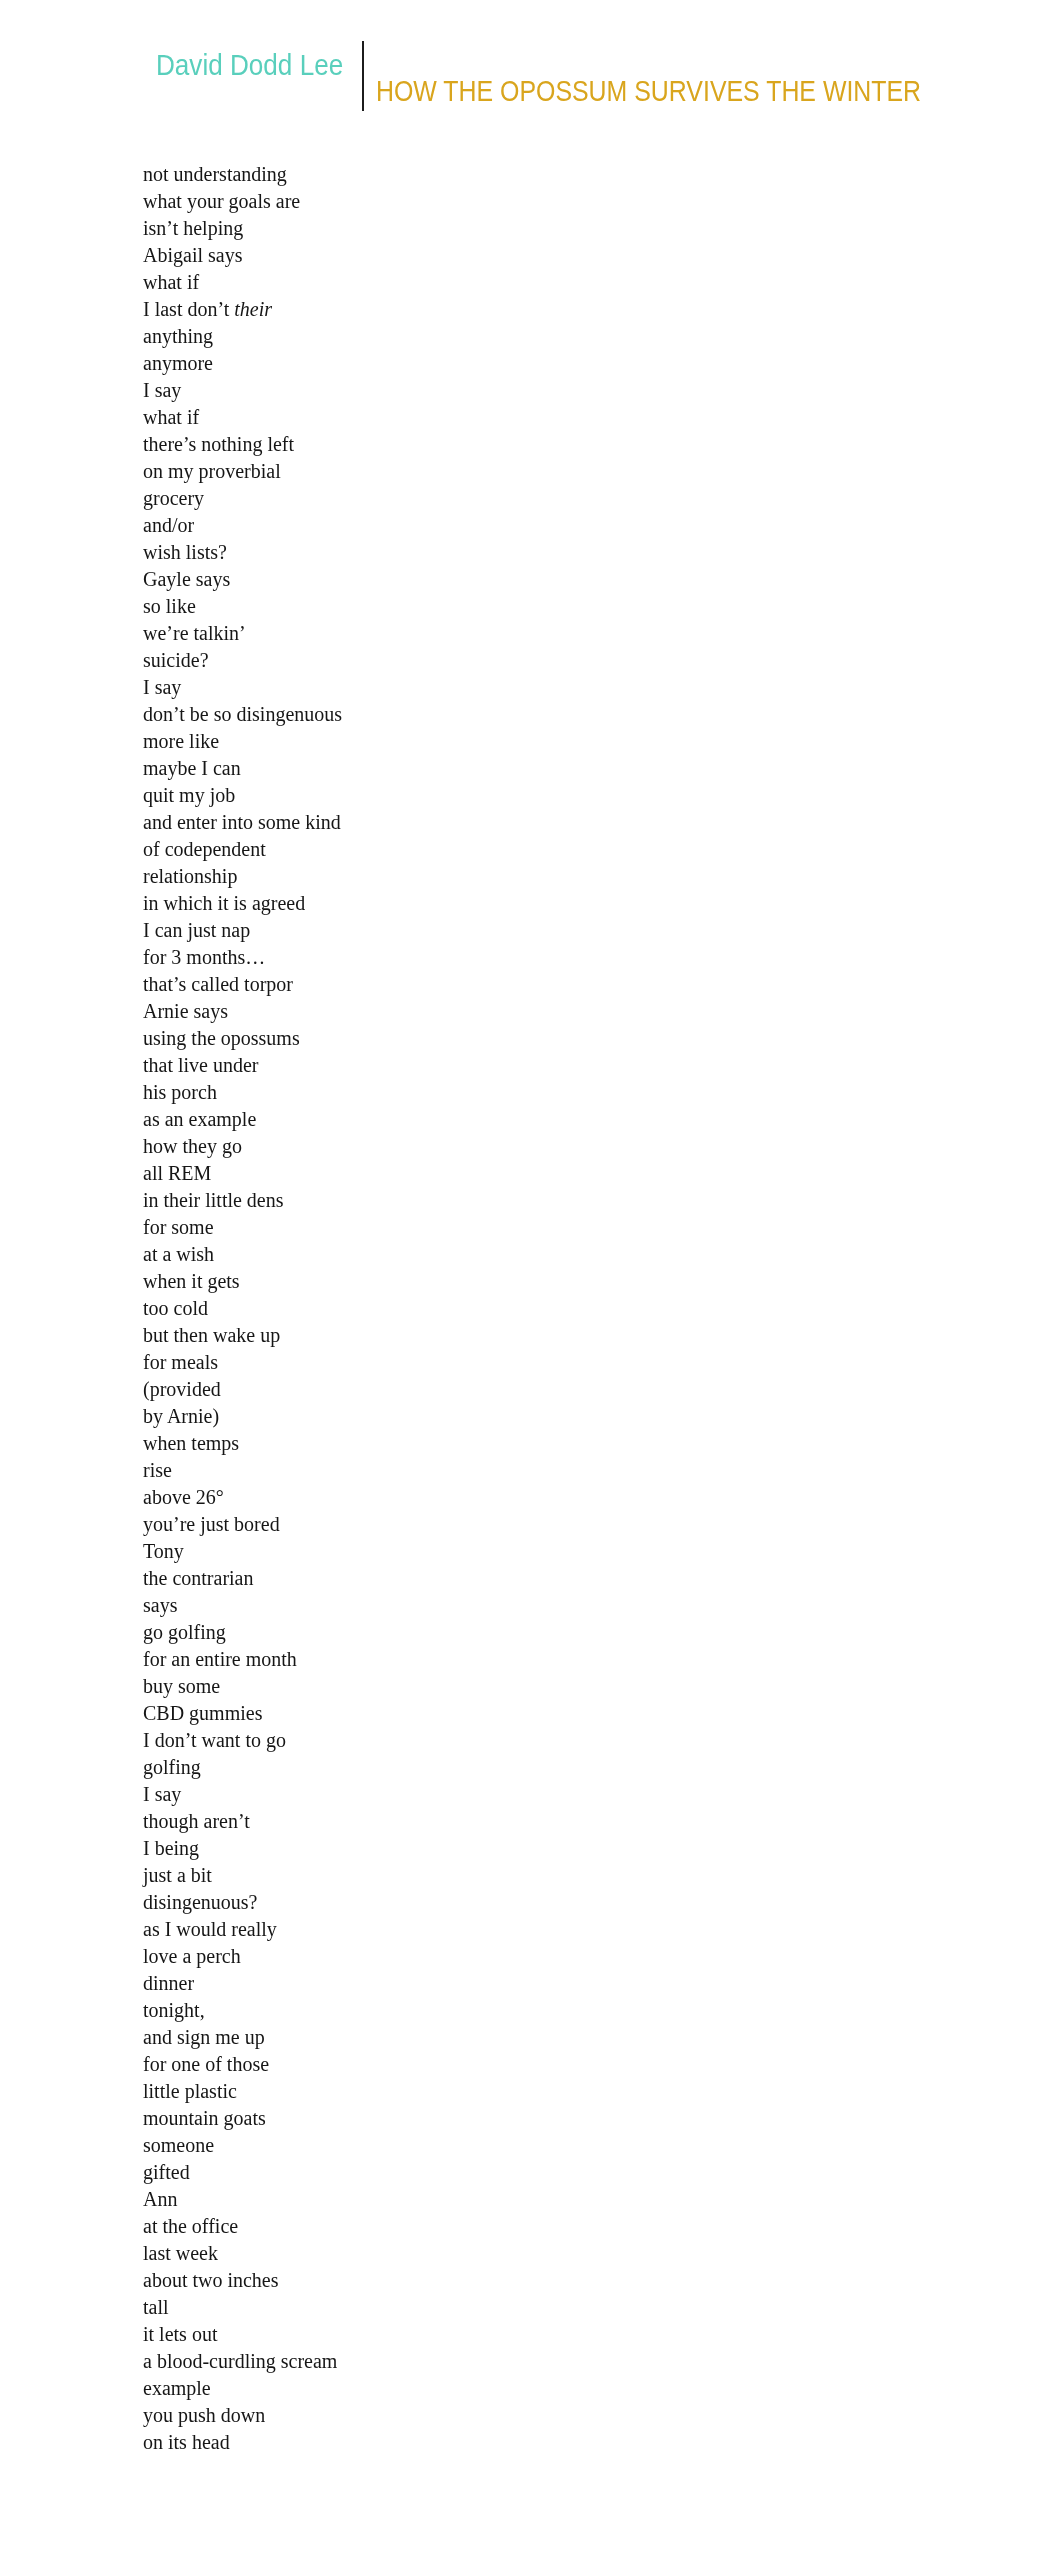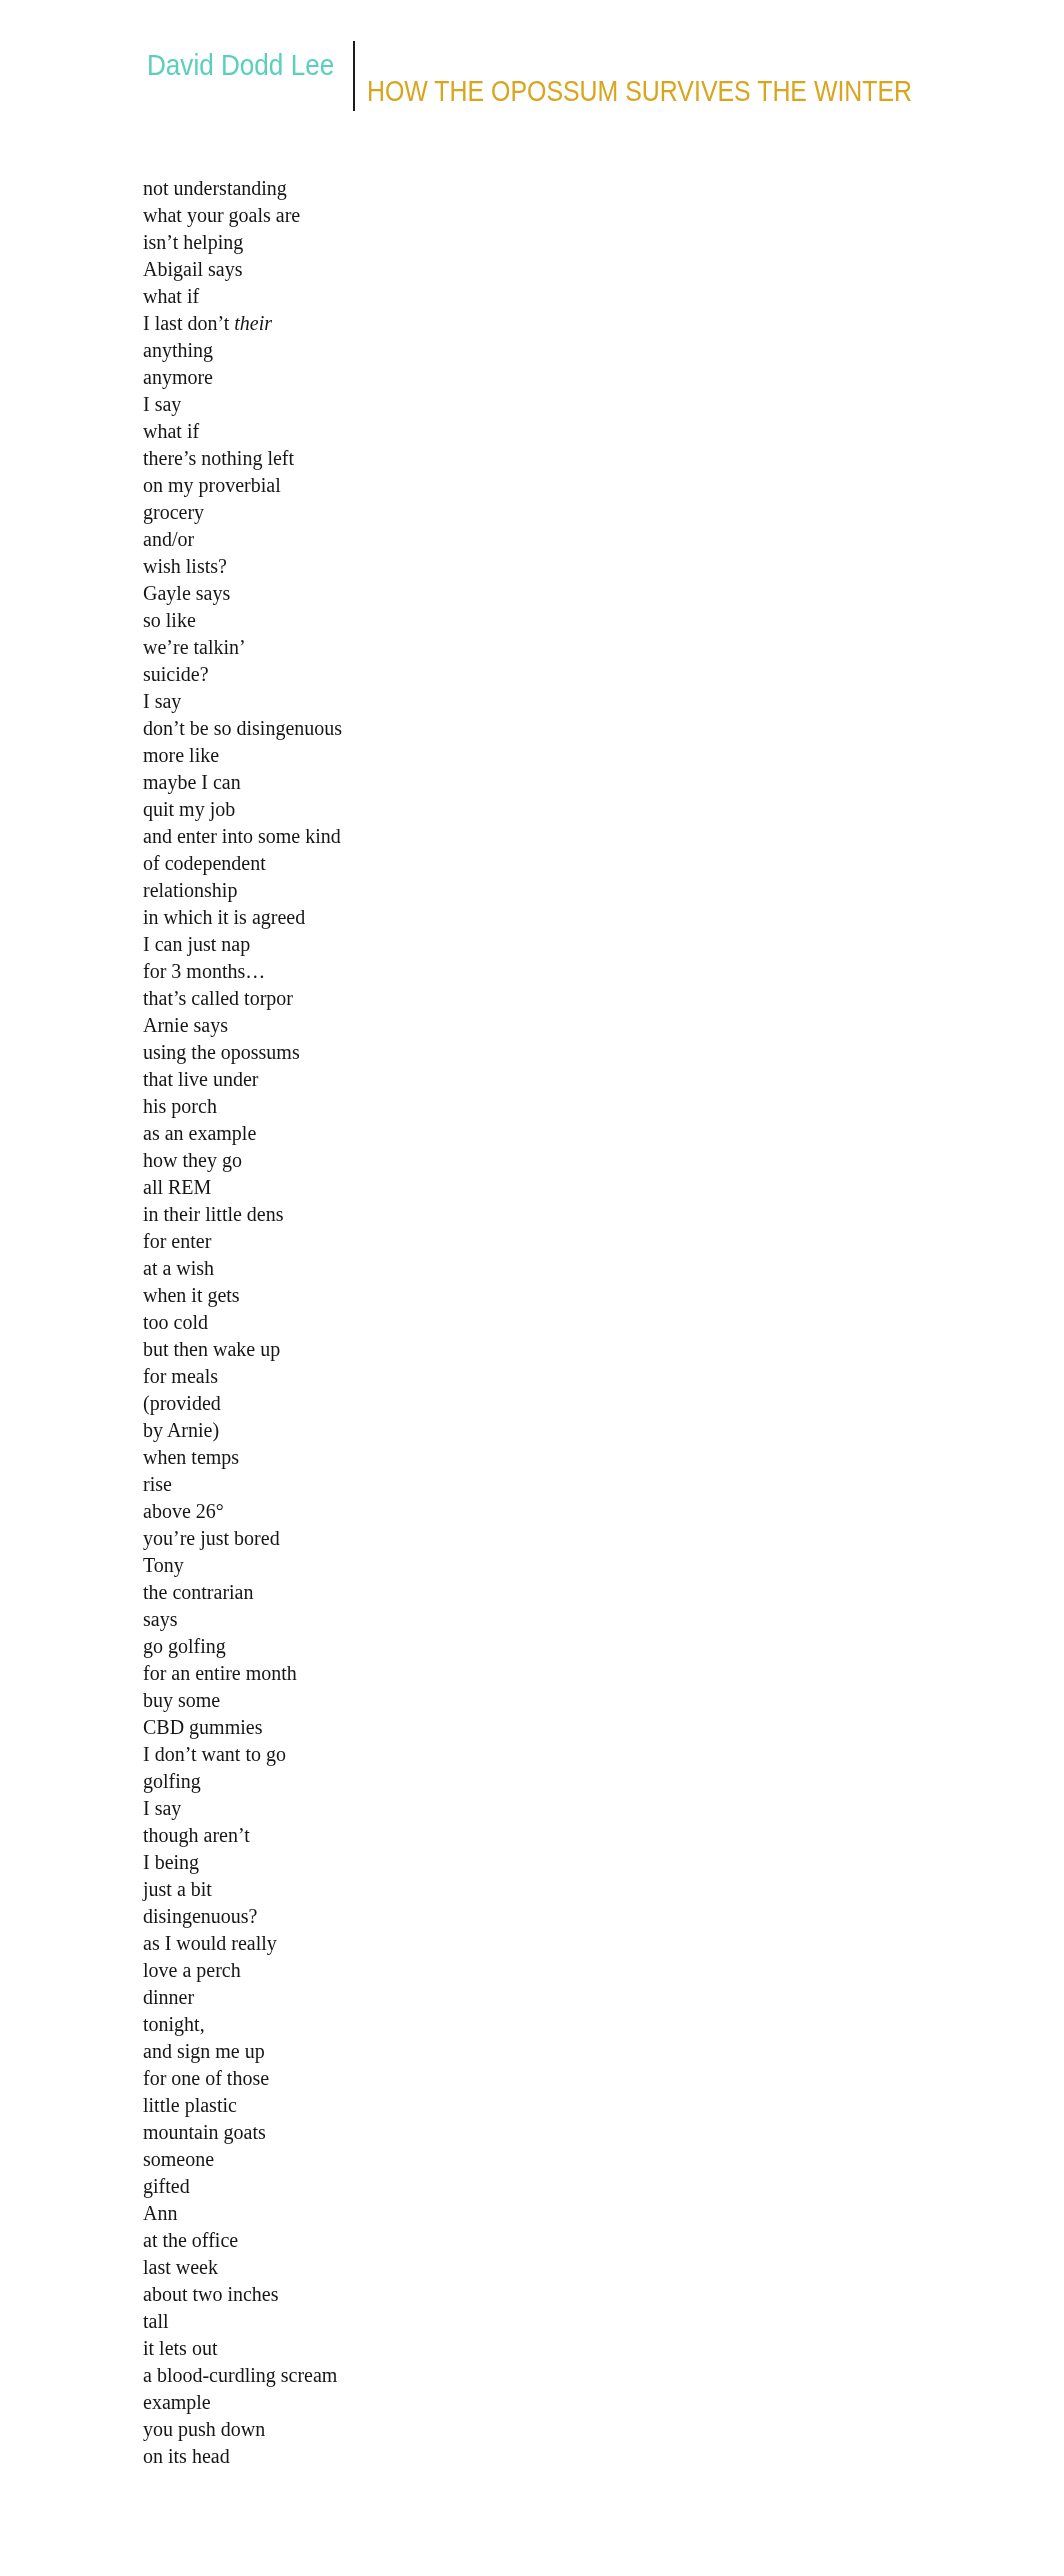--- a/index.html
+++ b/index.html
@@ -3,21 +3,21 @@
 <meta charset="utf-8">
 <style>
   html, body { margin: 0; padding: 0; }
   body {
     width: 1065px;
     height: 2576px;
     position: relative;
     background: #ffffff;
     font-family: "Liberation Serif", serif;
   }
-  .header { position: absolute; left: 3px; top: 0; width: 1002px; height: 130px; text-align: right; }
+  .header { position: absolute; left: 12px; top: 0; width: 1002px; height: 130px; text-align: right; }
   .author {
     position: absolute;
     left: 144px;
     top: 51px;
     font-family: "Liberation Sans", sans-serif;
     font-size: 29px;
     line-height: 29px;
     white-space: nowrap;
     display: inline-block;
     transform: scaleX(0.90);
@@ -38,21 +38,21 @@
     font-size: 30px;
     line-height: 30px;
     white-space: nowrap;
     display: inline-block;
     transform: scaleX(0.83);
     transform-origin: left center;
   }
   .poem {
     position: absolute;
     left: 143px;
-    top: 175px;
+    top: 161px;
     font-size: 20px;
     line-height: 27px;
   }
   .poem-line { height: 27px; white-space: nowrap; }
   .italic { font-style: italic; }
 </style>
 </head>
 <body style="background: rgb(255, 255, 255);">
 
 <div class="header">
@@ -94,21 +94,21 @@
     <div class="poem-line"><span>for 3 months…</span></div>
     <div class="poem-line"><span>that’s called torpor</span></div>
     <div class="poem-line"><span>Arnie says</span></div>
     <div class="poem-line"><span>using the opossums</span></div>
     <div class="poem-line"><span>that live under</span></div>
     <div class="poem-line"><span>his porch</span></div>
     <div class="poem-line"><span>as an example</span></div>
     <div class="poem-line"><span>how they go</span></div>
     <div class="poem-line"><span>all REM</span></div>
     <div class="poem-line"><span>in their little dens</span></div>
-    <div class="poem-line"><span>for enter</span></div>
+    <div class="poem-line"><span>for some</span></div>
     <div class="poem-line"><span>at a wish</span></div>
     <div class="poem-line"><span>when it gets</span></div>
     <div class="poem-line"><span>too cold</span></div>
     <div class="poem-line"><span>but then wake up</span></div>
     <div class="poem-line"><span>for meals</span></div>
     <div class="poem-line"><span>(provided</span></div>
     <div class="poem-line"><span>by Arnie)</span></div>
     <div class="poem-line"><span>when temps</span></div>
     <div class="poem-line"><span>rise</span></div>
     <div class="poem-line"><span>above 26°</span></div>

